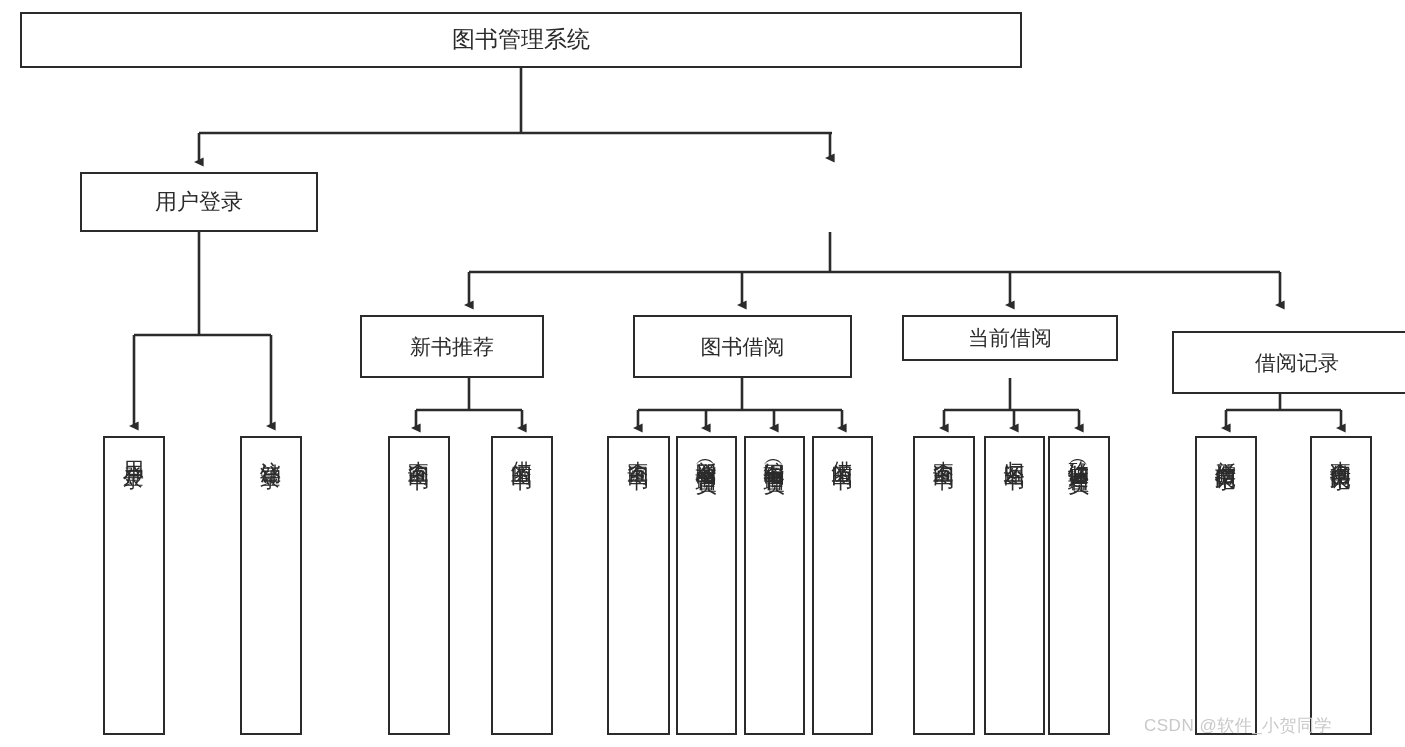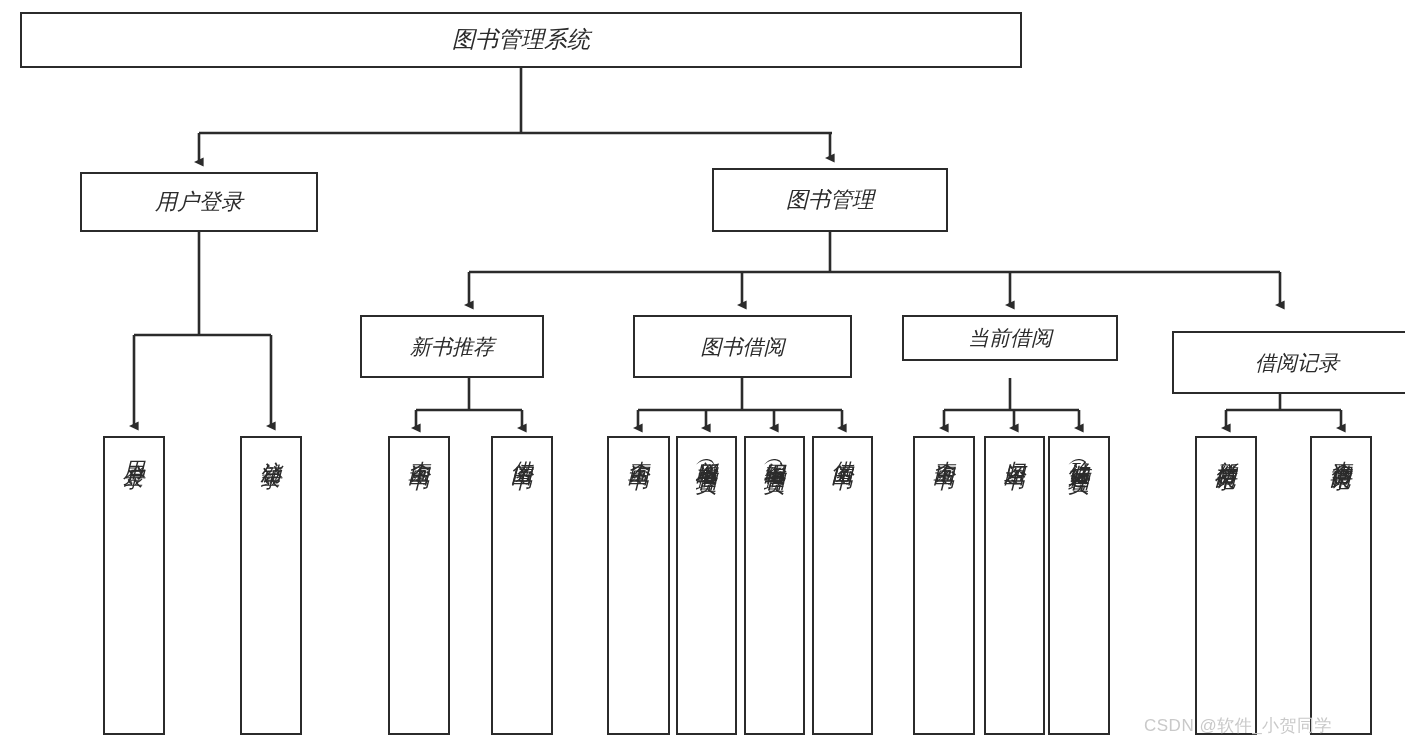--- a/index.html
+++ b/index.html
@@ -1,20 +1,20 @@
 <!DOCTYPE html>
 <html><head>
 <meta charset="utf-8">
 <style>
   html,body{margin:0;padding:0;background:#ffffff;}
   body{width:1405px;height:747px;overflow:hidden;font-family:"Liberation Sans","DejaVu Sans",sans-serif;}
   #diagram-root{position:relative;width:1405px;height:747px;background:#fff;}
   svg.connectors{position:absolute;left:0;top:0;width:1405px;height:747px;}
   .node{position:absolute;box-sizing:border-box;background:#ffffff;border:2px solid #2b2b2b;
-        display:flex;align-items:center;justify-content:center;font-style:italic;}
+        display:flex;align-items:center;justify-content:center;}
   .node .lbl{color:#2b2b2b;line-height:1.12;text-align:center;white-space:pre;}
   .node.root .lbl{font-size:23px;}
   .node.level1 .lbl{font-size:22px;}
   .node.level2 .lbl{font-size:21px;}
   .node.leaf{align-items:flex-start;justify-content:center;padding-top:6px;}
   .node.leaf .lbl{font-size:21px;writing-mode:vertical-rl;text-orientation:upright;
         letter-spacing:3px;line-height:1;}
   .node.leaf.tall .lbl{letter-spacing:2px;}
   .watermark{position:absolute;left:1144px;top:714px;font-size:17px;color:#c9c9c9;
         white-space:nowrap;letter-spacing:0.5px;}
@@ -74,23 +74,20 @@
     </g>
   </svg>
 
   <div class="node root" style="left:20px;top:12px;width:1002px;height:56px;">
     <span class="lbl">图书管理系统</span>
   </div>
 
   <div class="node level1" style="left:80px;top:172px;width:238px;height:60px;">
     <span class="lbl">用户登录</span>
   </div>
-  <div class="node level1" style="left:712px;top:168px;width:236px;height:64px;">
-    <span class="lbl">图书管理</span>
-  </div>
 
   <div class="node level2" style="left:360px;top:315px;width:184px;height:63px;">
     <span class="lbl">新书推荐</span>
   </div>
   <div class="node level2" style="left:633px;top:315px;width:219px;height:63px;">
     <span class="lbl">图书借阅</span>
   </div>
   <div class="node level2" style="left:902px;top:315px;width:216px;height:46px;">
     <span class="lbl">当前借阅</span>
   </div>

